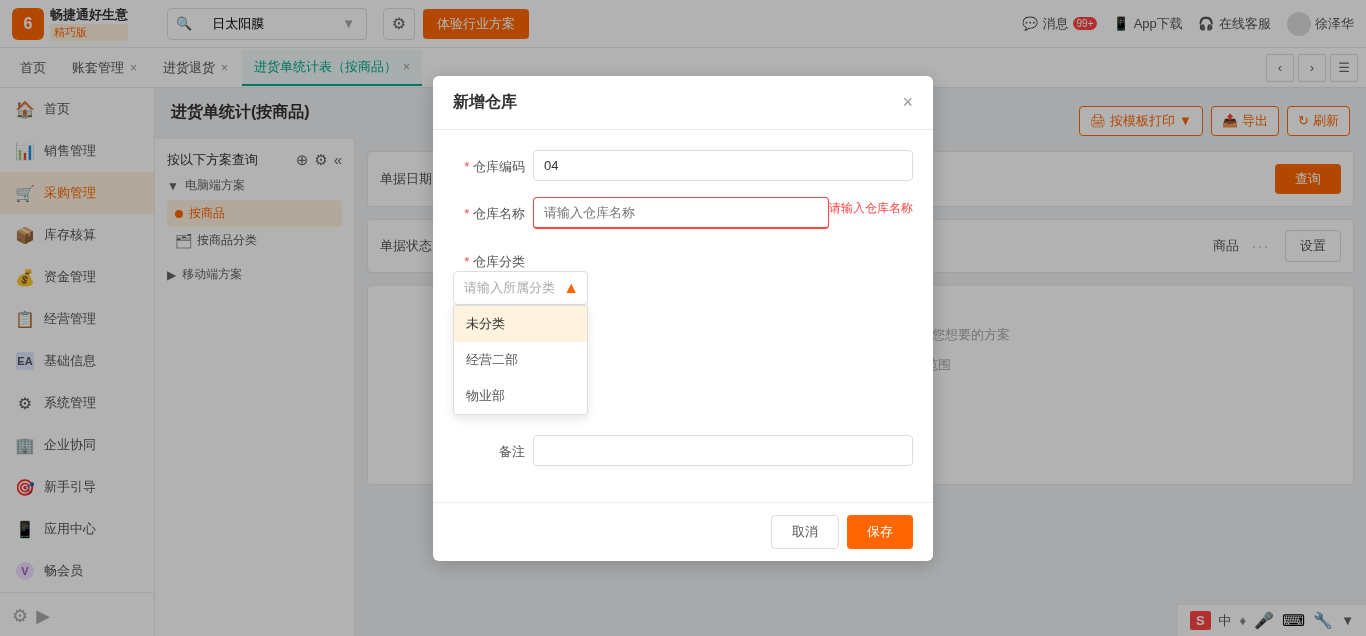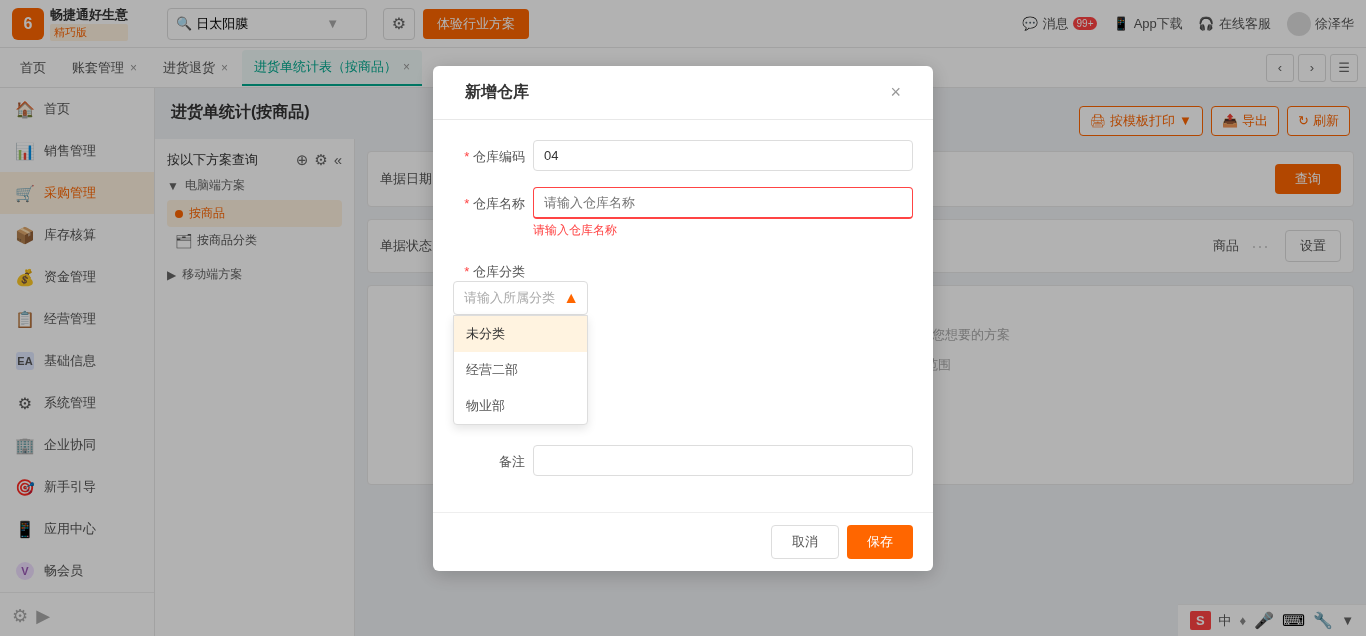--- a/index.html
+++ b/index.html
@@ -31,21 +31,21 @@
       margin-right: 6px;
       flex-shrink: 0;
     }
     .logo-badge { font-size: 11px; color: #ff6600; background: #fff3e0; padding: 1px 4px; border-radius: 2px; }
     .header-search {
       display: flex; align-items: center;
       border: 1px solid #ddd; border-radius: 4px;
       padding: 0 8px; height: 32px; width: 200px;
       margin-right: 8px;
     }
-    .header-search input { border: none; outline: none; font-size: 13px; width: 150px; }
+    .header-search input { border: none; outline: none; font-size: 13px; width: 150px; margin-left: 16px; }
     .header-center { display: flex; align-items: center; flex: 1; gap: 8px; }
     .gear-btn {
       width: 32px; height: 32px;
       border: 1px solid #ddd; border-radius: 4px;
       display: flex; align-items: center; justify-content: center;
       cursor: pointer; color: #666; font-size: 16px;
     }
     .experience-btn {
       background: #ff6600; color: #fff;
       border: none; border-radius: 4px;
@@ -153,39 +153,39 @@
     .modal {
       background: #fff;
       border-radius: 6px;
       width: 500px;
       box-shadow: 0 4px 20px rgba(0,0,0,0.2);
       position: relative;
       z-index: 101;
     }
     .modal-header {
       display: flex; align-items: flex-start; justify-content: space-between;
-      padding: 16px 32px;
+      padding: 16px 20px;
       border-bottom: 1px solid #e8e8e8;
     }
     .modal-title { font-size: 16px; font-weight: bold; color: #333; }
     .modal-close { color: #999; cursor: pointer; font-size: 18px; }
     .modal-body { padding: 20px; }
     .modal-footer { padding: 12px 20px; display: flex; justify-content: flex-end; gap: 8px; border-top: 1px solid #eee; }
     .form-row { display: flex; align-items: flex-start; margin-bottom: 16px; }
     .form-label { width: 80px; font-size: 13px; color: #555; padding-top: 8px; flex-shrink: 0; text-align: right; padding-right: 8px; }
     .required-star { color: #ff4444; }
     .form-control {
       flex: 1;
       border: 1px solid #ddd; border-radius: 4px;
       padding: 7px 10px; font-size: 13px; color: #333;
       outline: none;
     }
     .form-control.error-border { border-color: #ff4444; border-bottom: 2px solid #ff4444; }
     .error-msg { color: #ff4444; font-size: 12px; margin-top: 3px; }
-    .form-input-wrap { flex: 1; display: flex; flex-direction: column; }
+    .form-input-wrap { flex: 1; display: flex; }
     .select-wrap { flex: 1; position: relative; }
     .dropdown-list {
       position: absolute; top: 100%; left: 0; right: 0;
       background: #fff;
       border: 1px solid #ddd;
       border-radius: 0 0 4px 4px;
       box-shadow: 0 4px 10px rgba(0,0,0,0.1);
       z-index: 200;
     }
     .dropdown-item {

